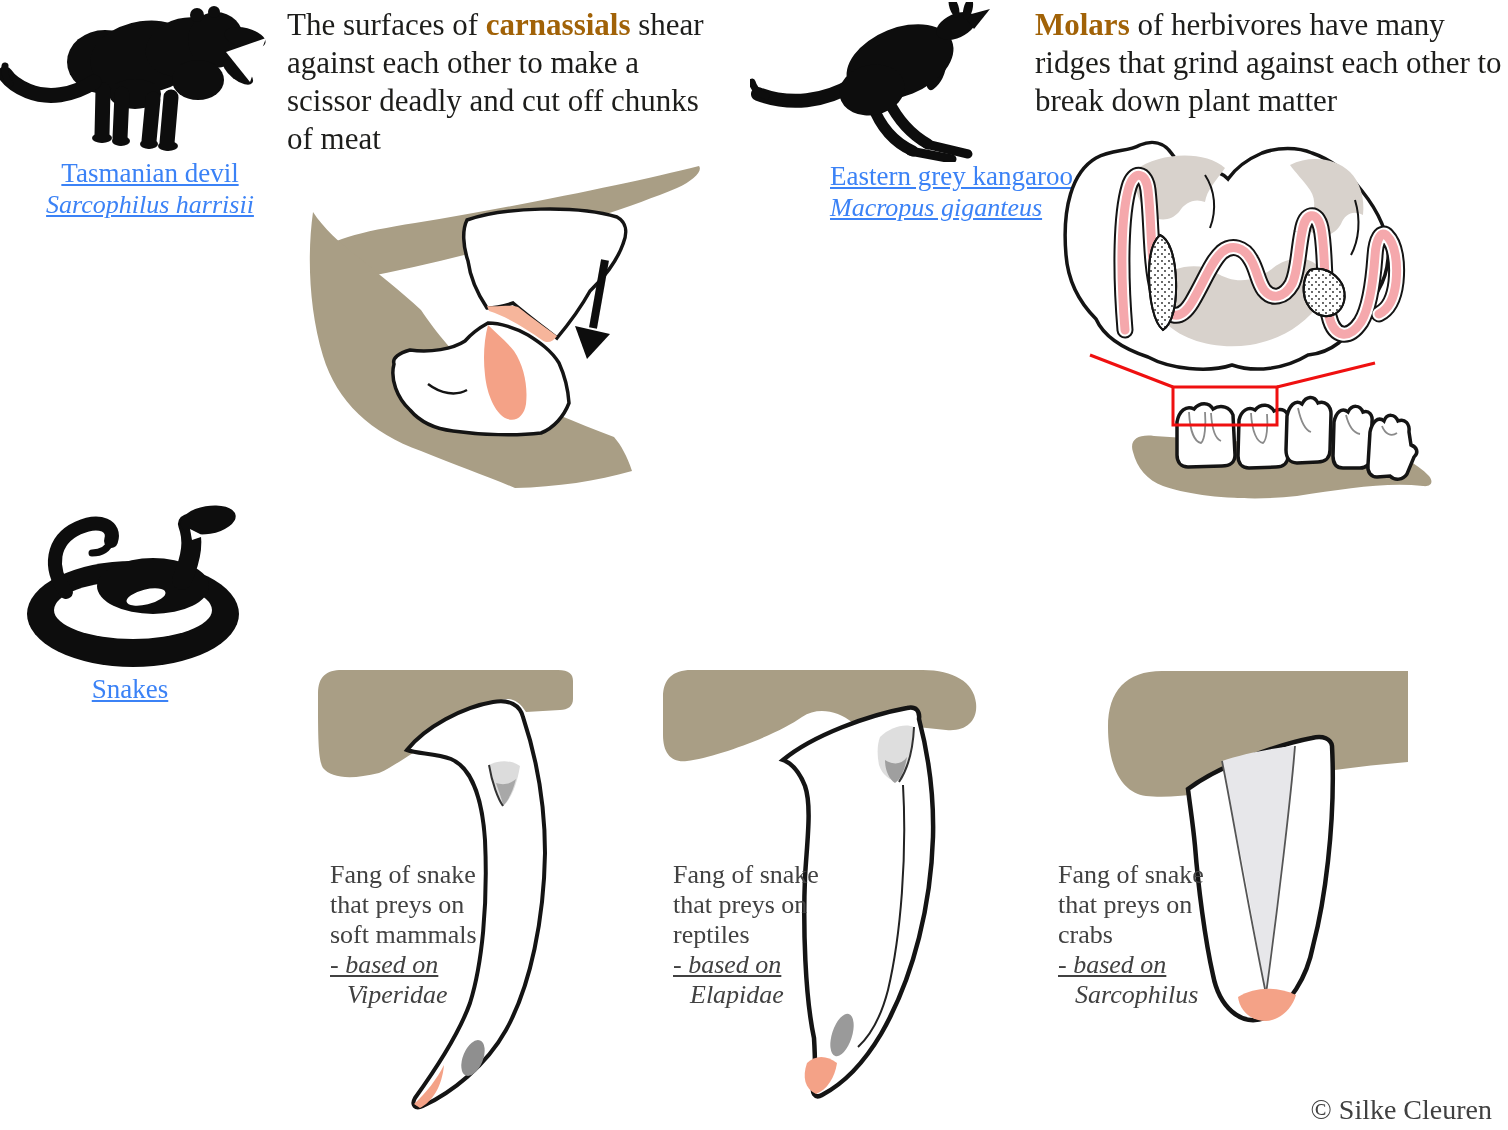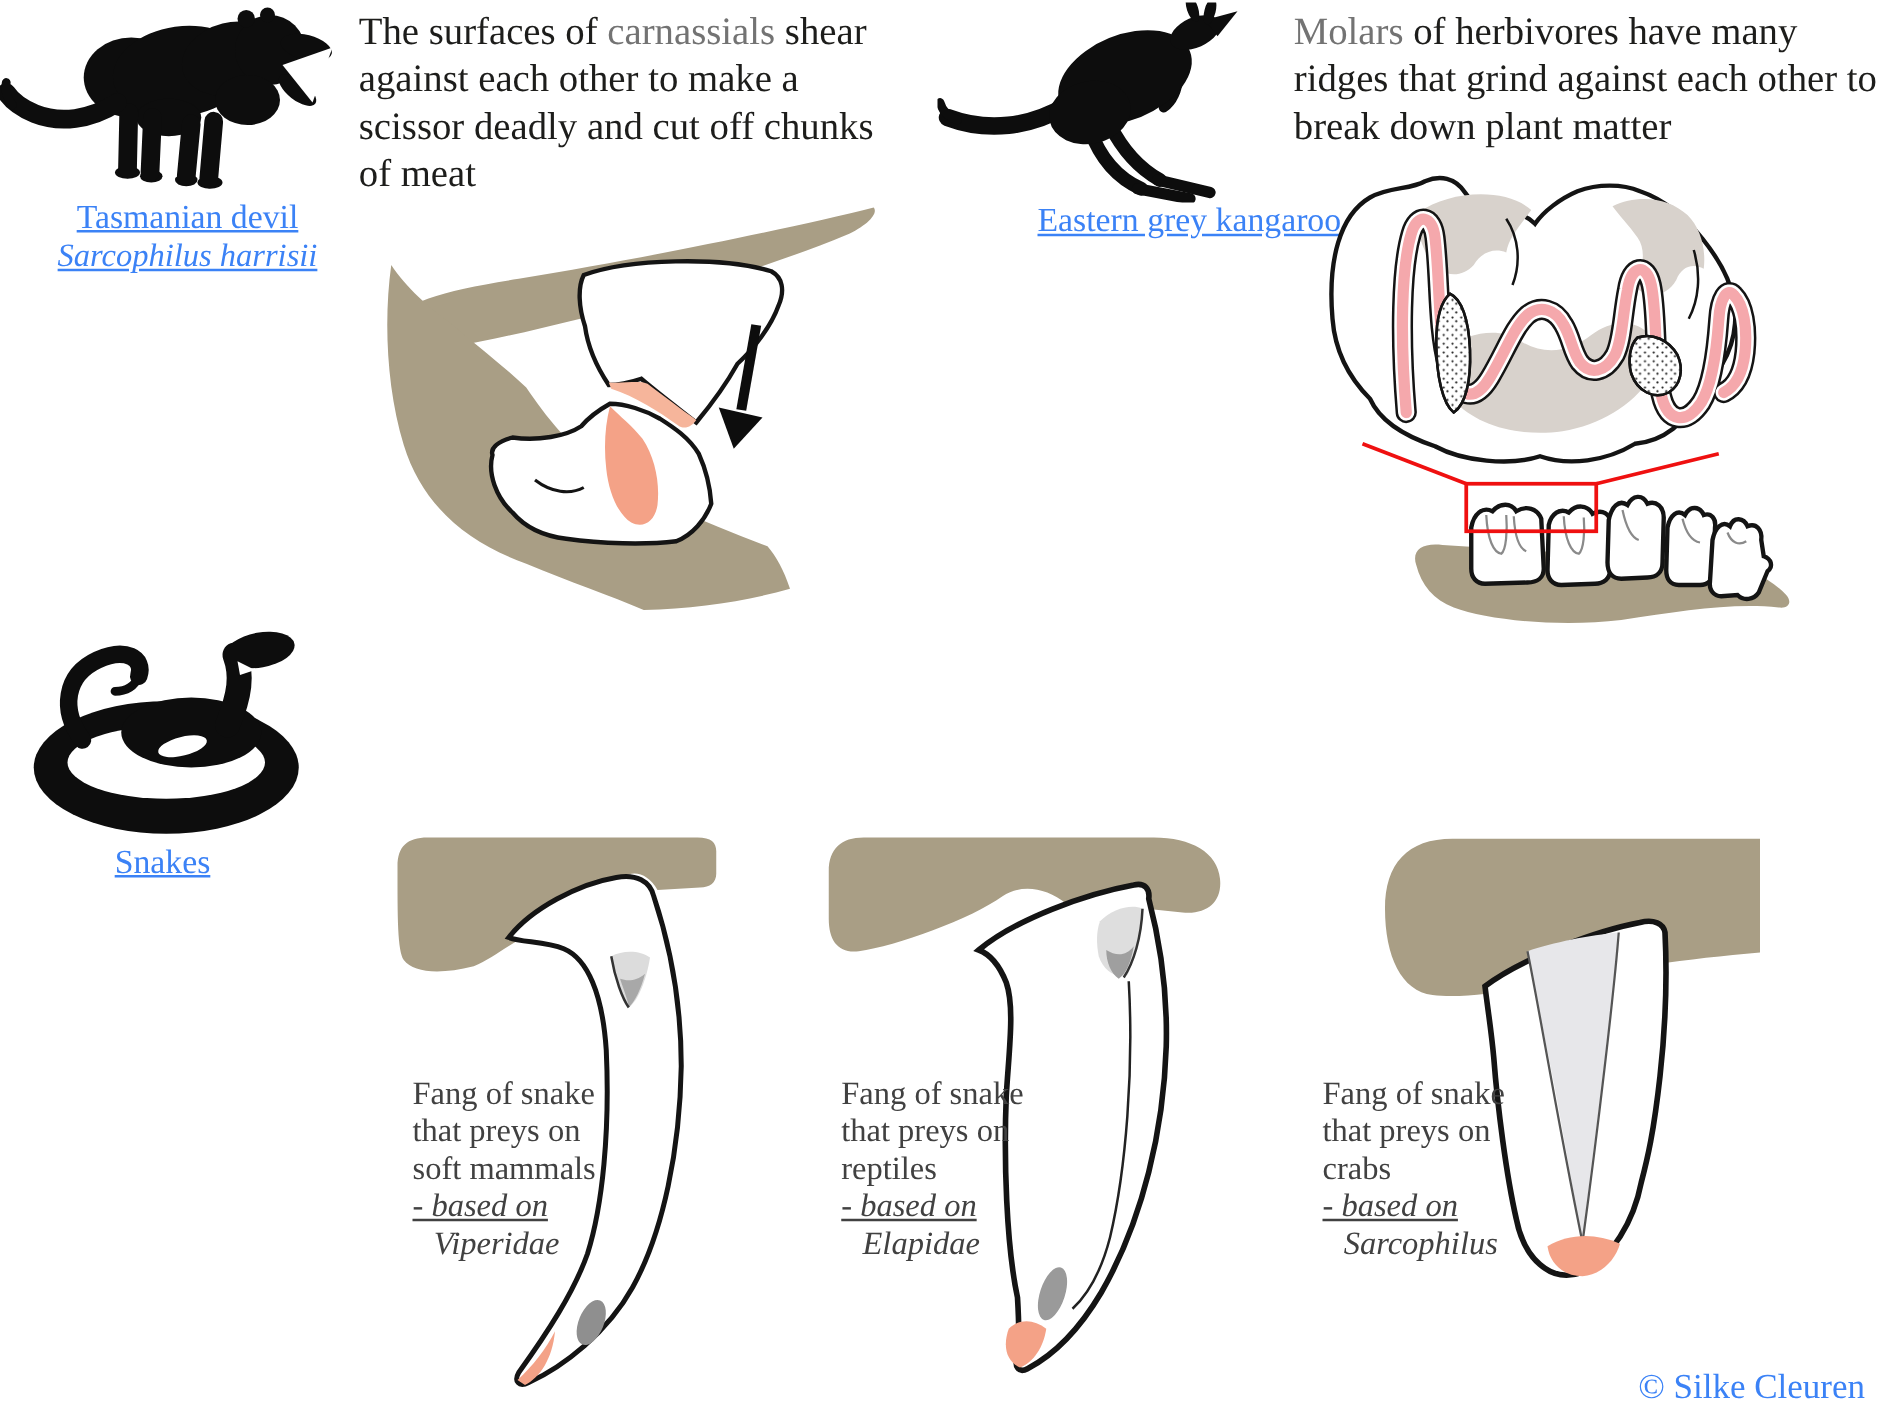--- a/index.html
+++ b/index.html
@@ -2,29 +2,29 @@
 <html><head>
 <meta charset="utf-8">
 <style>
   html,body{margin:0;padding:0;background:#fff;}
   .canvas{
     position:relative;width:1508px;height:1130px;background:#ffffff;
     font-family:"Liberation Serif", serif;overflow:hidden;color:#1d1d1b;
   }
   .abs{position:absolute;}
   .para{font-size:31px;line-height:38px;color:#1d1d1b;}
-  .para b{font-weight:normal;color:#737373;}
+  .para b{font-weight:bold;color:#a16207;}
   .para-lg{font-size:32px;line-height:41px;color:#1d1d1b;}
   .caption{color:#3b82f6;font-size:27px;line-height:31px;text-decoration:underline;}
   .caption .sci{font-style:italic;font-size:26px;}
   .center{text-align:center;}
   .fang-label{color:#414141;font-size:26px;line-height:30px;}
   .fang-label .basis{font-style:italic;text-decoration:underline;}
   .fang-label .basis-name{font-style:italic;padding-left:17px;font-family:Liberation Serif, serif;}
-  .credit{color:#3b82f6;font-size:28px;text-align:right;}
+  .credit{color:#404040;font-size:28px;text-align:right;}
   svg{display:block;}
 </style>
 </head>
 <body>
 
 <div class="canvas">
 
   <svg class="abs" style="left:0px;top:2px" width="266" height="156" viewBox="0 0 266 156">
     <g fill="#0d0d0d">
       <ellipse cx="105" cy="60" rx="38" ry="32"></ellipse>
@@ -94,20 +94,21 @@
       <ellipse cx="122" cy="88" rx="33" ry="25" transform="rotate(-12 122 88)"></ellipse>
       <ellipse cx="206" cy="24" rx="21" ry="12" transform="rotate(-24 206 24)"></ellipse>
       <path d="M214,14 L240,7 L224,27 Z"></path>
       <ellipse cx="204" cy="5" rx="4.5" ry="11" transform="rotate(-18 204 5)"></ellipse>
       <ellipse cx="218" cy="7" rx="4.5" ry="11" transform="rotate(14 218 7)"></ellipse>
     </g>
   </svg>
 
   <div class="abs caption" style="left:830px;top:161px;width:270px">
     <div>Eastern grey kangaroo</div>
+    <div class="sci">Macropus giganteus</div>
   </div>
 
   <div class="abs para" style="left:1035px;top:6px;width:478px">
     <span></span><b>Molars</b><span> of herbivores have many ridges that grind against each other to break down plant matter</span>
   </div>
 
   <svg class="abs" style="left:1055px;top:140px" width="400" height="370" viewBox="0 0 400 370">
     <defs>
       <pattern id="stip" width="7" height="7" patternUnits="userSpaceOnUse">
         <circle cx="2" cy="2" r="0.9" fill="#222"></circle>

